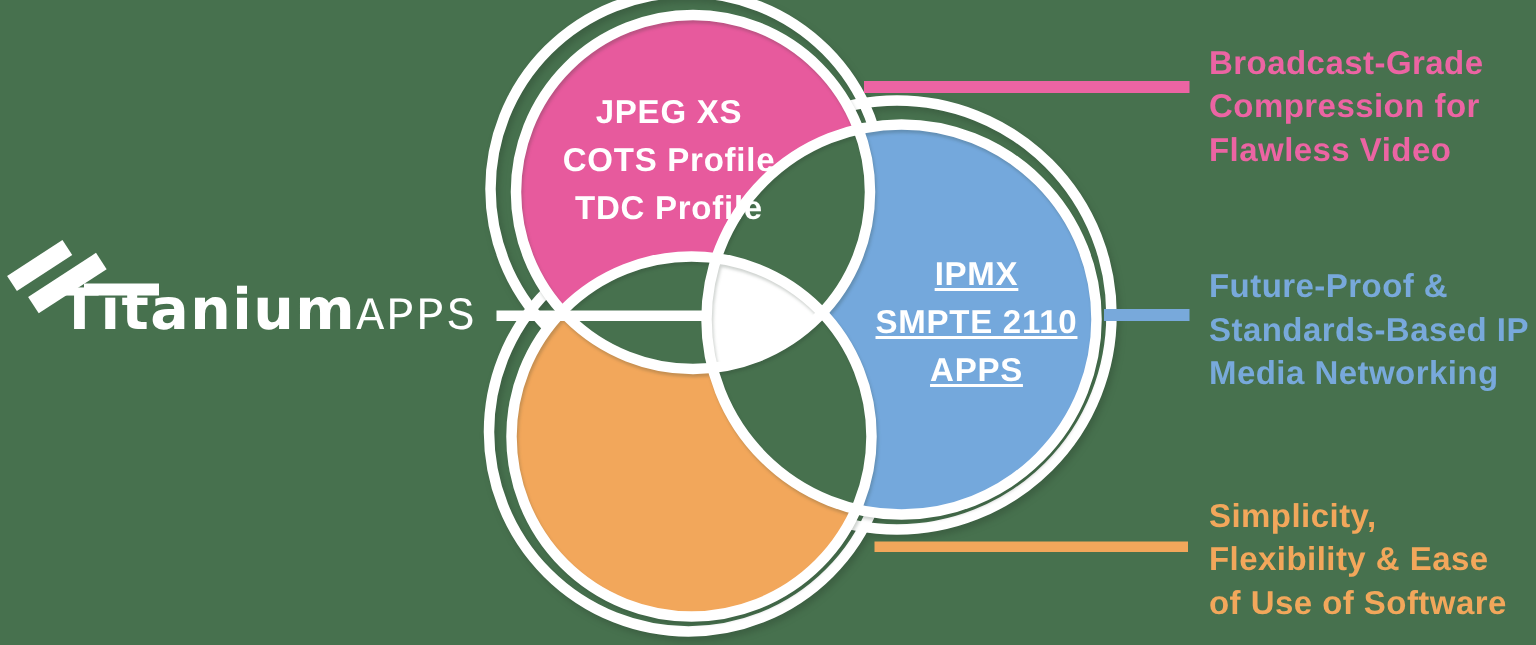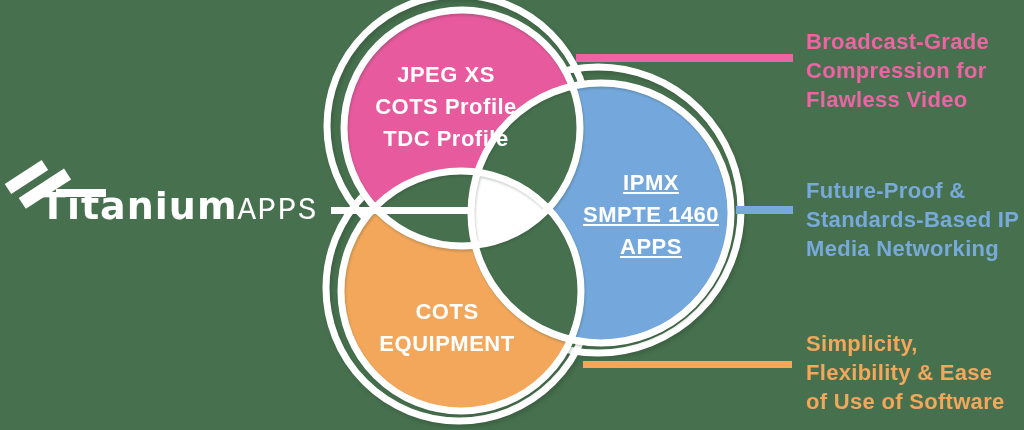--- a/index.html
+++ b/index.html
@@ -92,28 +92,24 @@
   </div>
 
   <div class="txtblock" style="left:336px;top:47px;width:220px;margin-top:12px;">
     <div class="ln">JPEG XS</div>
     <div class="ln">COTS Profile</div>
     <div class="ln">TDC Profile</div>
   </div>
 
   <div class="txtblock" style="left:541px;top:167px;width:220px;text-decoration:underline;">
     <div class="ln">IPMX</div>
-    <div class="ln">SMPTE 1460</div>
+    <div class="ln">SMPTE 2110</div>
     <div class="ln">APPS</div>
   </div>
 
-  <div class="txtblock" style="left:337px;top:296px;width:220px;">
-    <div class="ln">COTS</div>
-    <div class="ln">EQUIPMENT</div>
-  </div>
 
   <div class="callout" style="top: 27px; color: rgb(236, 100, 163);">
     <div class="ln">Broadcast-Grade</div>
     <div class="ln">Compression for</div>
     <div class="ln">Flawless Video</div>
   </div>
 
   <div class="callout" style="top: 176px; color: rgb(120, 169, 219);">
     <div class="ln">Future-Proof &amp;</div>
     <div class="ln">Standards-Based IP</div>

